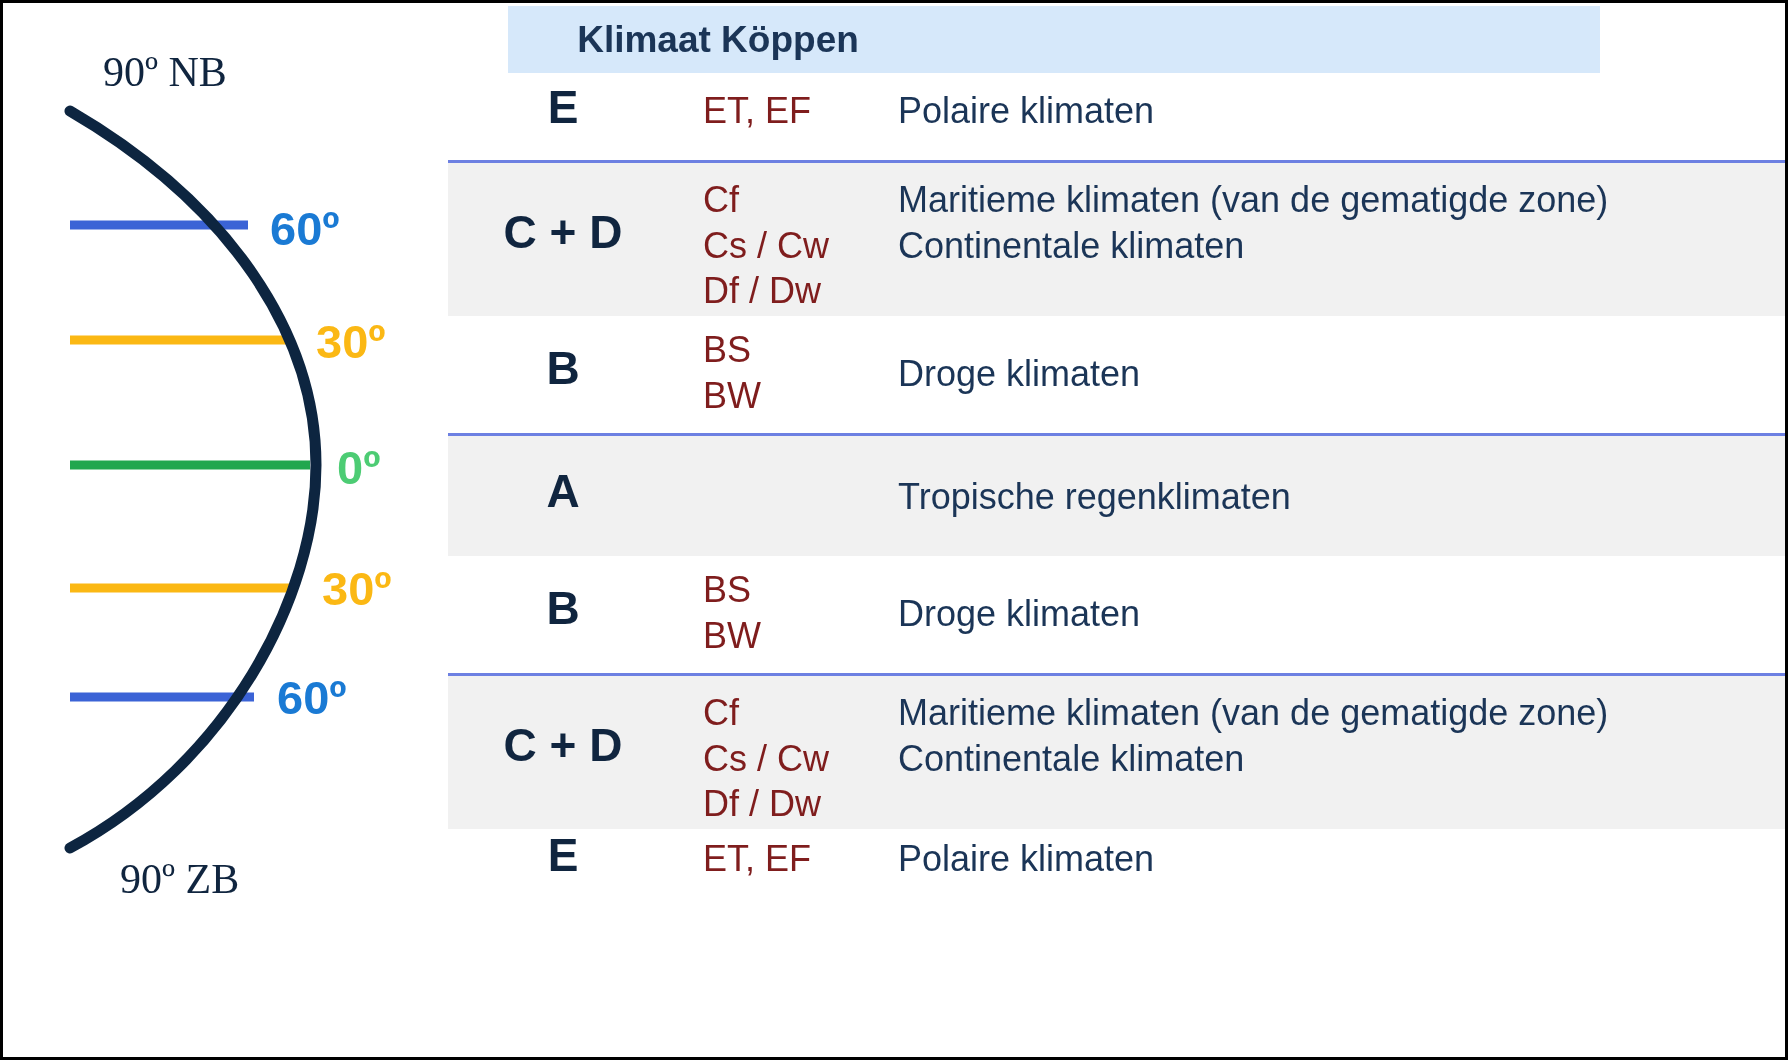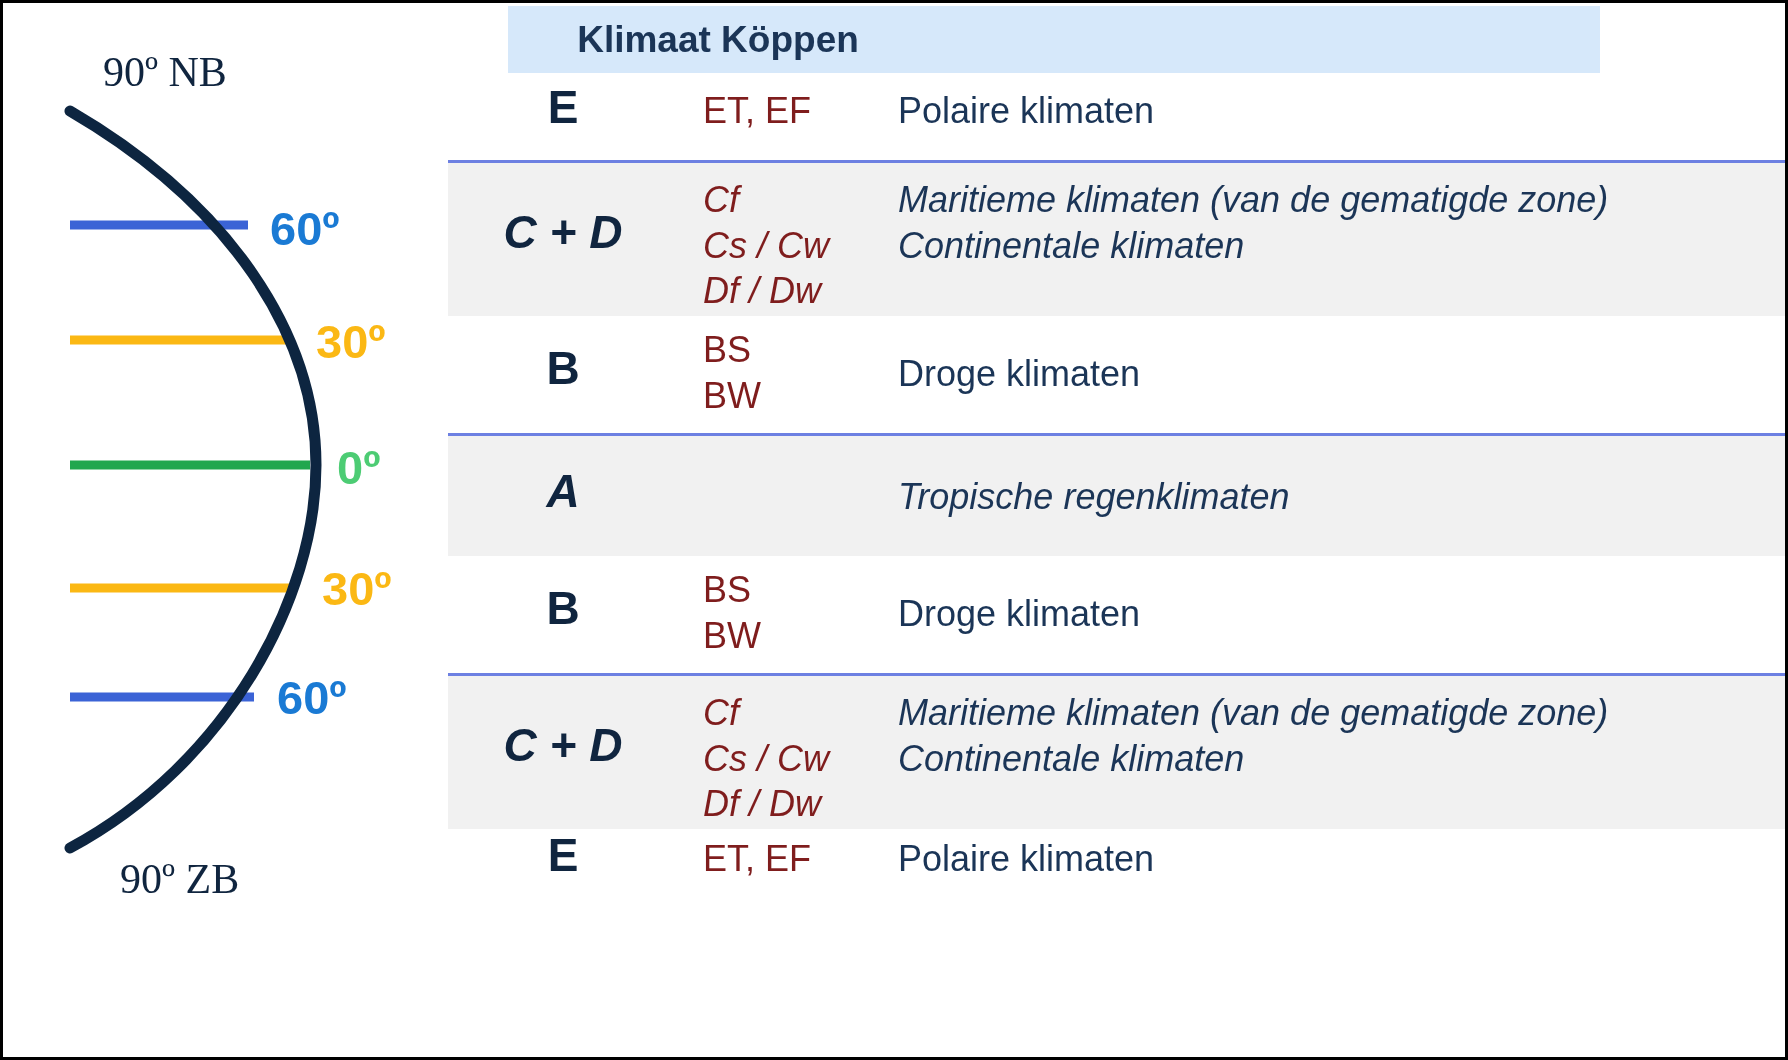--- a/index.html
+++ b/index.html
@@ -92,21 +92,20 @@
     white-space: nowrap;
   }
 
   .trow {
     position: absolute;
     left: 5px;
     width: 1337px;
   }
   .trow.shaded {
     background: #f1f1f1;
-    font-style: italic;
   }
   .trow.topline {
     border-top: 3px solid #6d80e2;
   }
 
   .cell-class {
     position: absolute;
     left: 0px;
     width: 230px;
     text-align: center;

